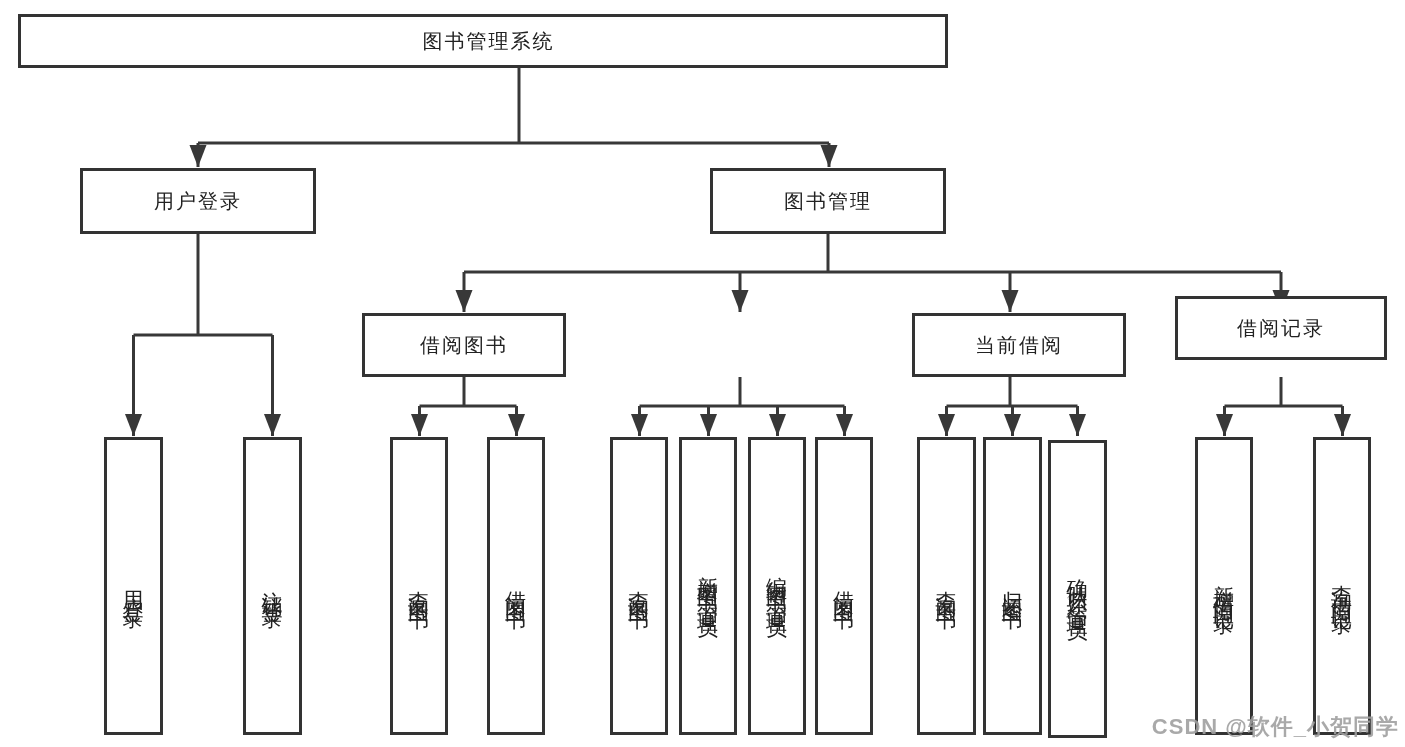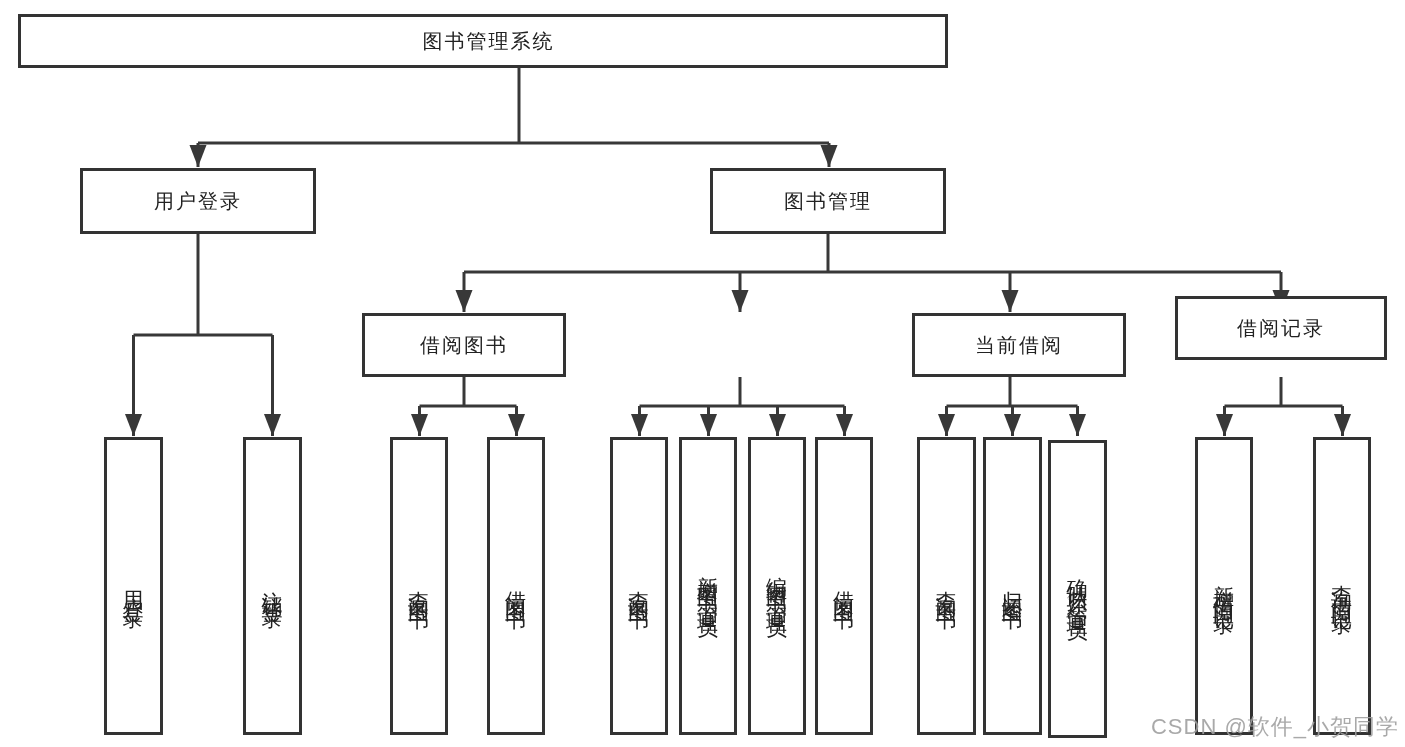--- a/index.html
+++ b/index.html
@@ -49,20 +49,21 @@
     letter-spacing: 6px;
   }
   .watermark {
     position: absolute;
     right: 6px;
     bottom: 5px;
     font-size: 22px;
     color: rgba(160, 160, 160, 0.9);
     letter-spacing: 1px;
     white-space: nowrap;
+    font-weight: bold;
   }
 </style>
 </head>
 <body>
 
 <div class="canvas">
 
   <svg class="wires" width="1405" height="747" viewBox="0 0 1405 747" stroke="#383838" stroke-width="3" fill="none">
     <defs>
       <marker id="ah" markerUnits="userSpaceOnUse" markerWidth="24" markerHeight="18" refX="22" refY="8.5" orient="auto">

